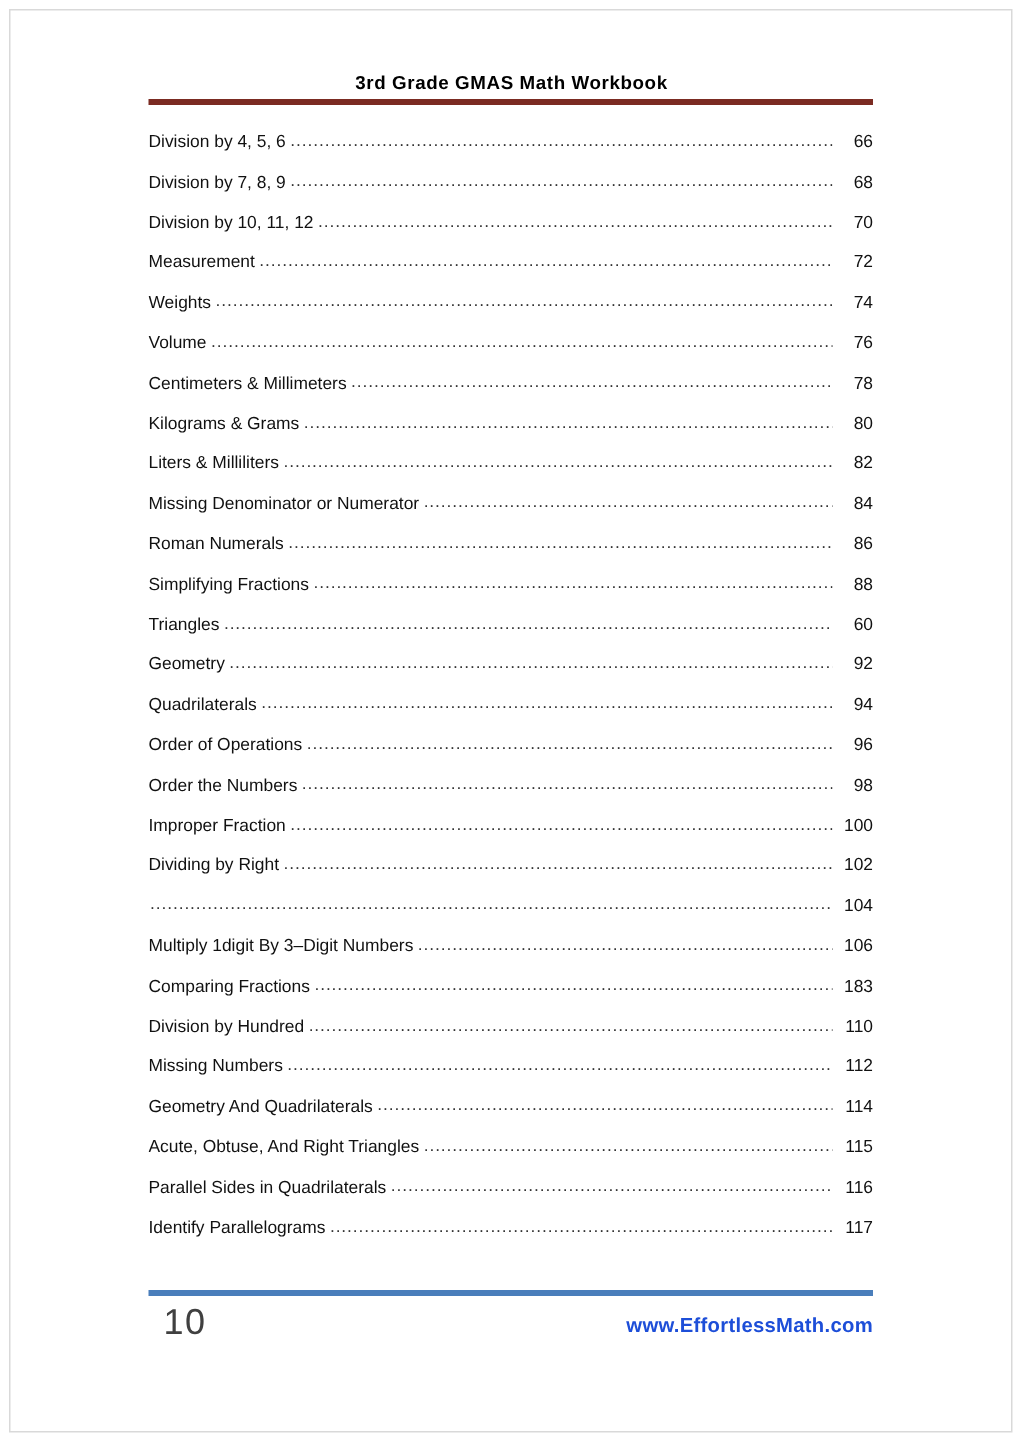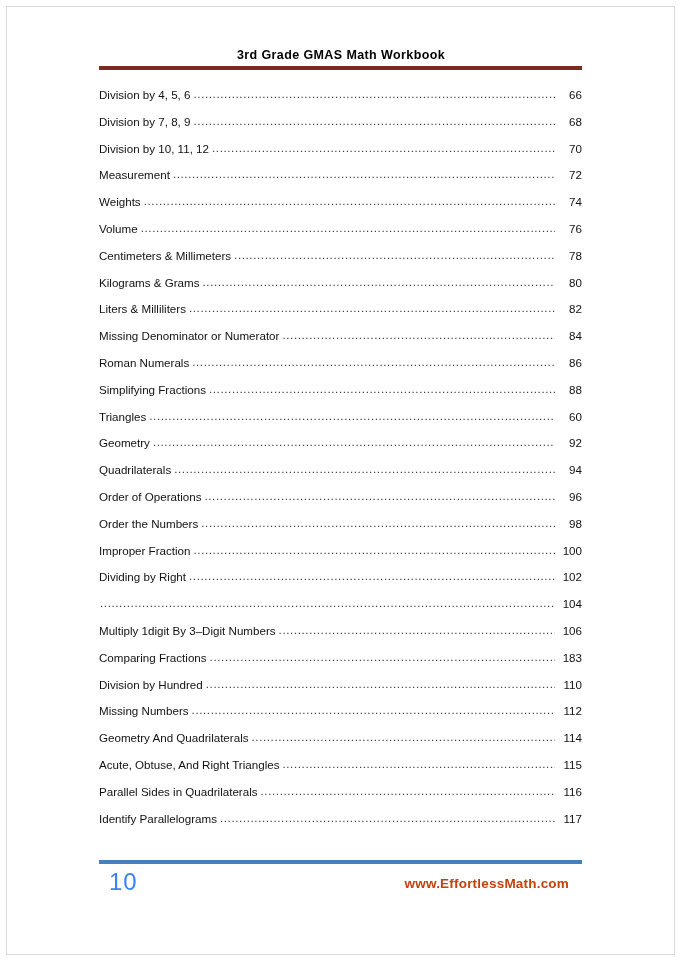--- a/index.html
+++ b/index.html
@@ -109,30 +109,30 @@
     left: 99px;
     top: 866px;
     width: 483px;
     height: 40px;
   }
   .page-number {
     position: absolute;
     left: 10px;
     top: 2px;
     font-size: 24px;
-    color: #3b82f6;
+    color: #404040;
     letter-spacing: 1px;
   }
   .site {
     position: absolute;
-    right: 13px;
+    right: 0px;
     top: 10px;
     font-size: 13.5px;
     font-weight: bold;
-    color: #c2410c;
+    color: #1d4ed8;
     letter-spacing: 0.2px;
   }
 </style>
 </head>
 <body>
 
 <div class="page">
 
   <div class="page-frame"></div>
 

